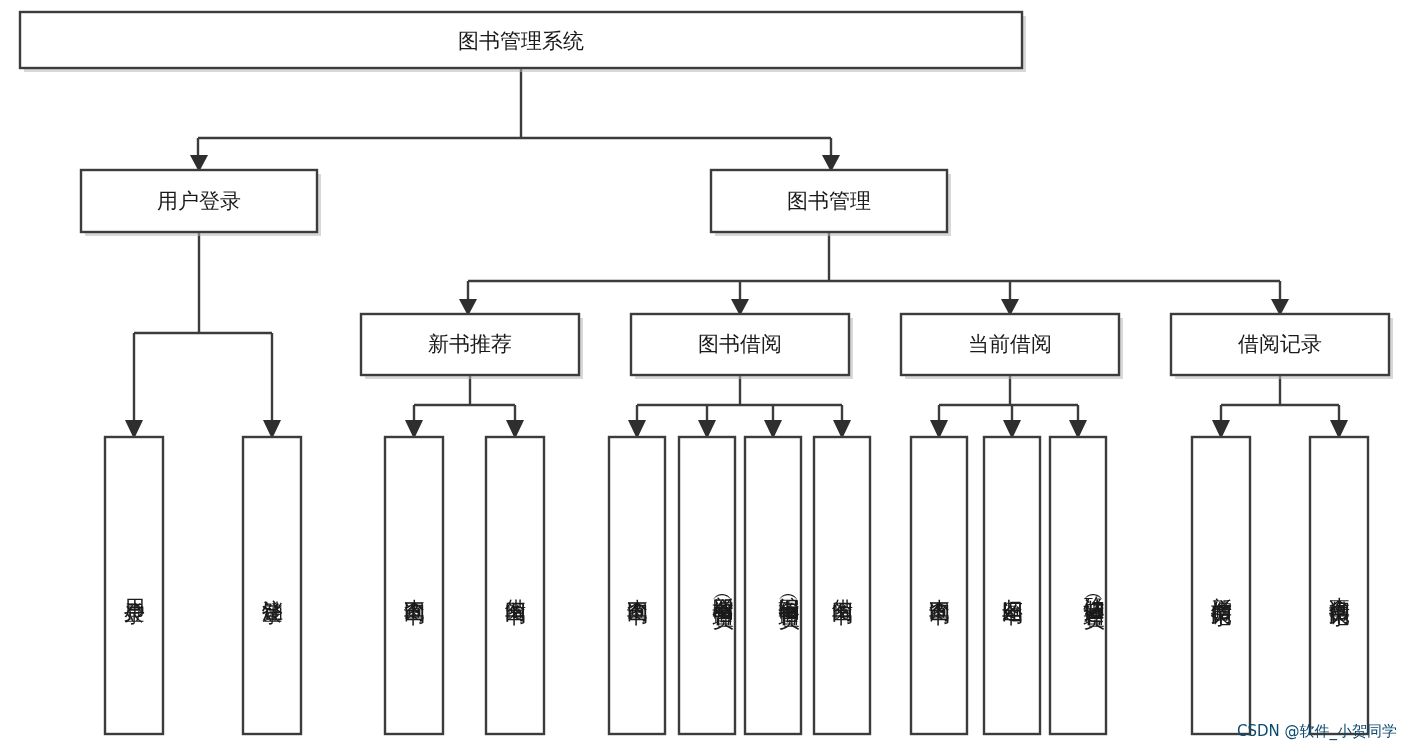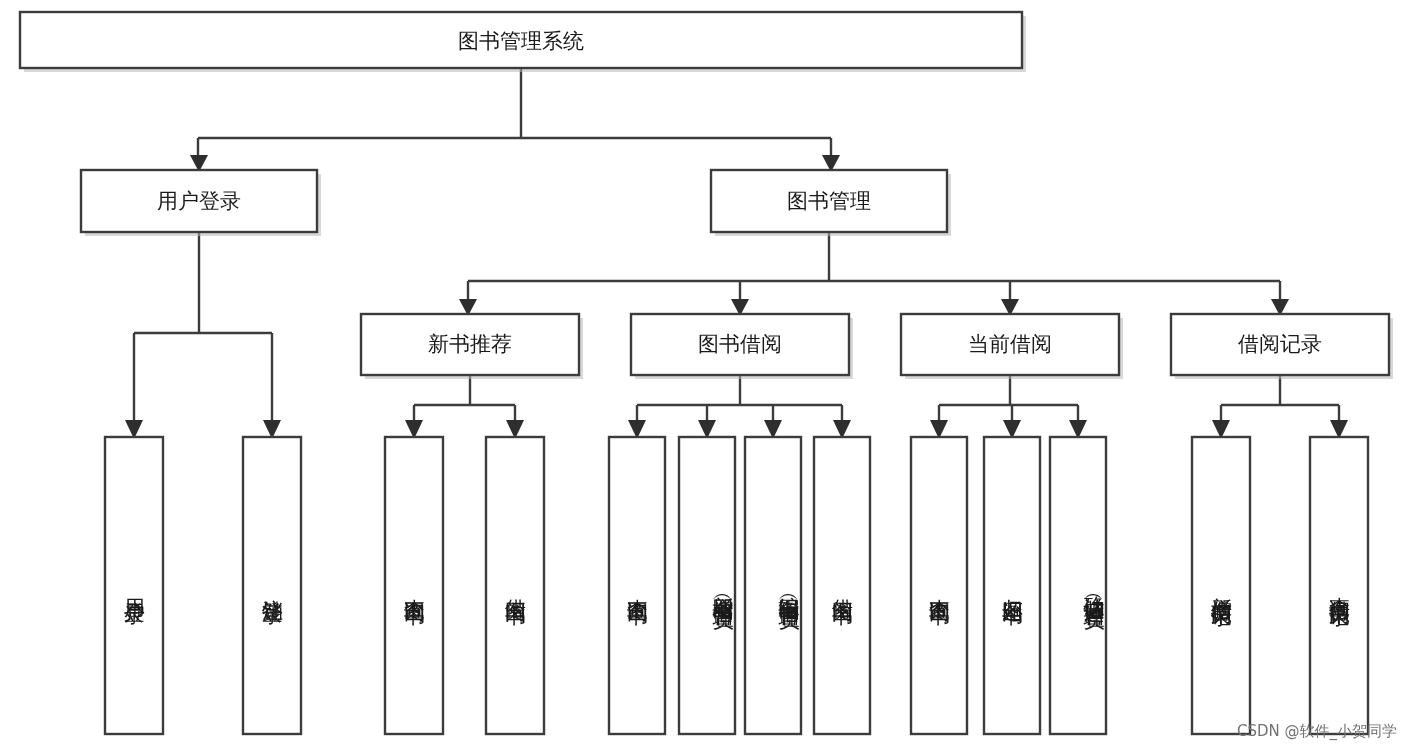--- a/index.html
+++ b/index.html
@@ -53,21 +53,21 @@
   }
   .label-h {
     font-size: 21px;
   }
   .watermark {
     position: absolute;
     right: 8px;
     bottom: 6px;
     font-family: "DejaVu Sans", "Liberation Sans", sans-serif;
     font-size: 15px;
-    color: #737373;
+    color: #0c4a6e;
     white-space: nowrap;
     pointer-events: none;
     user-select: none;
   }
 </style>
 </head>
 <body>
 
 <div id="diagram-root">
 

